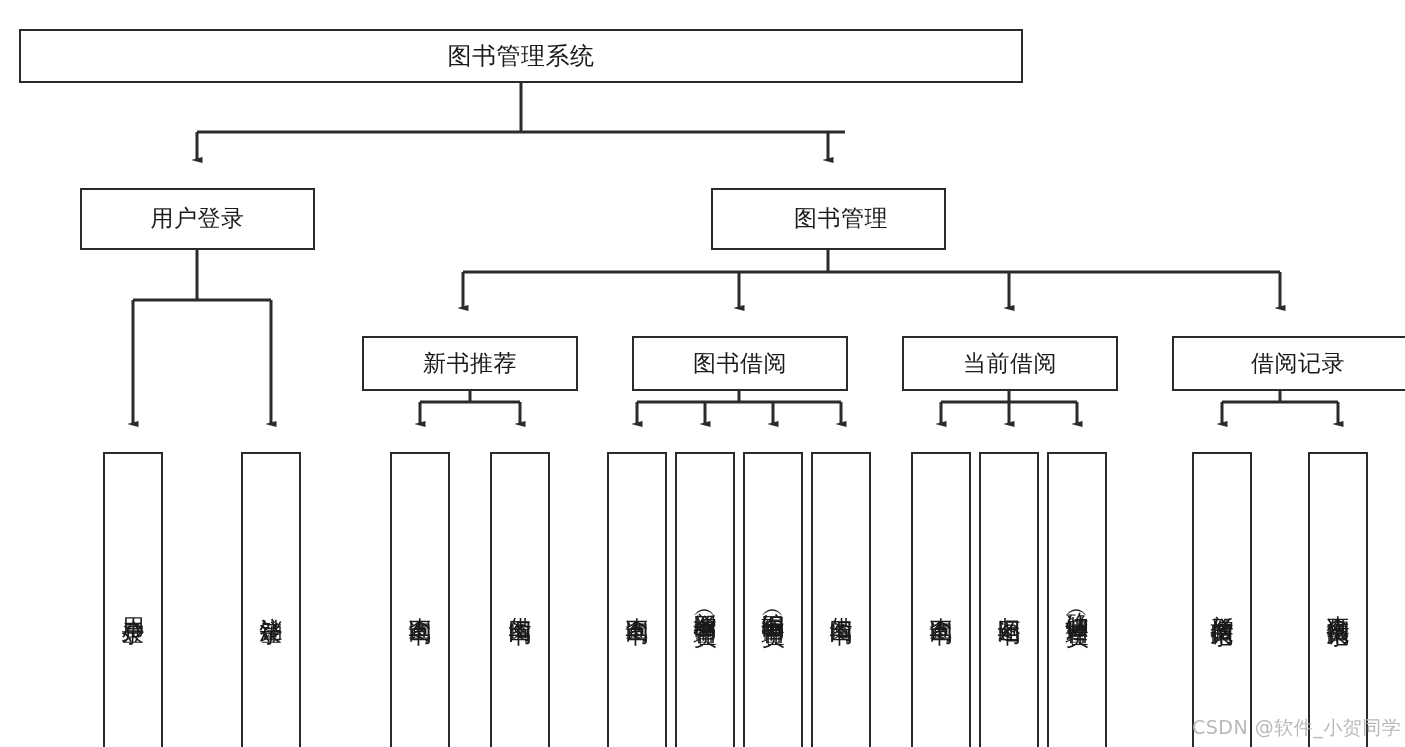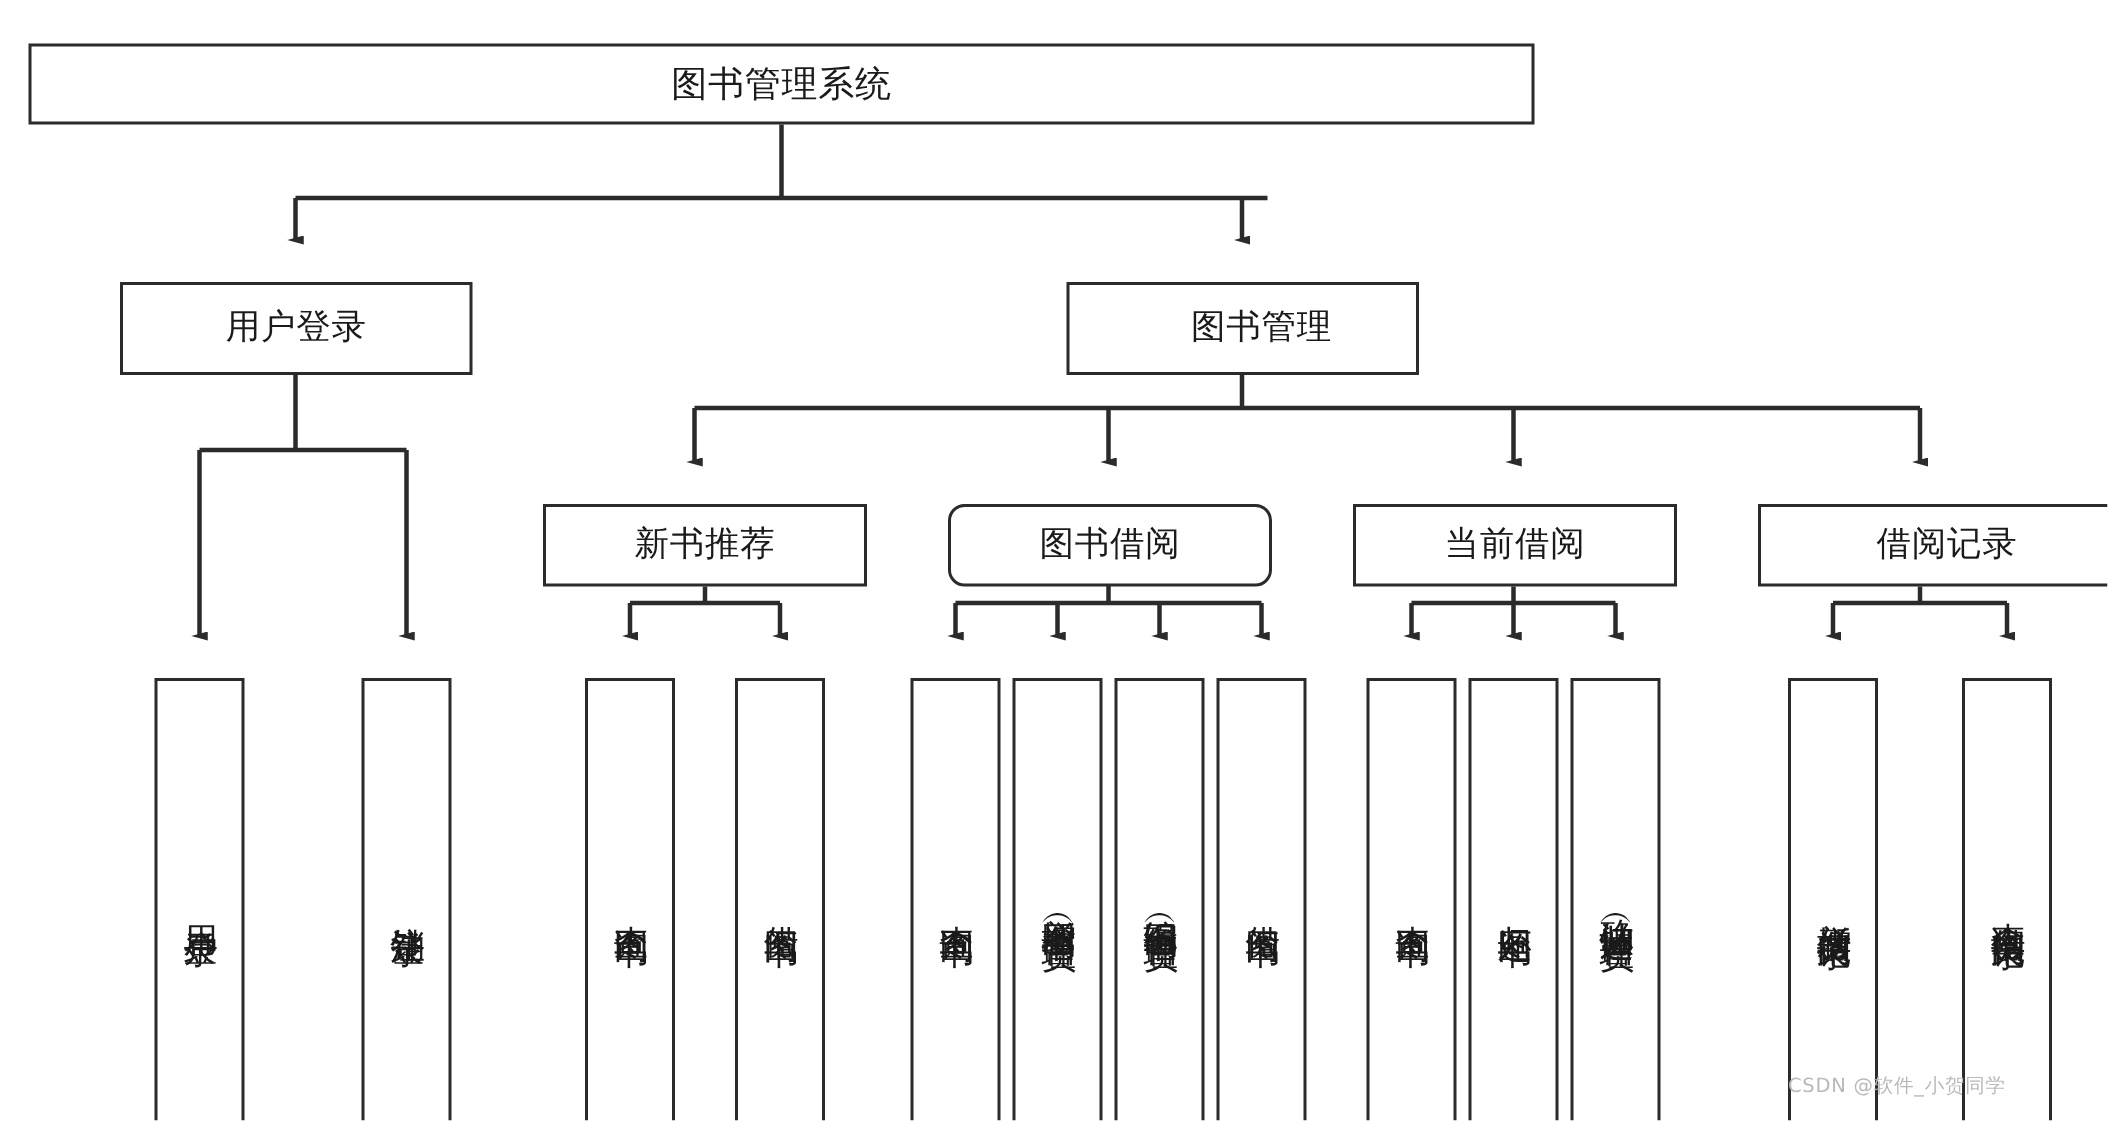--- a/index.html
+++ b/index.html
@@ -55,21 +55,21 @@
     align-items: center;
     justify-content: center;
   }
   .node.vert .vlabel {
     writing-mode: vertical-rl;
     text-orientation: upright;
     white-space: nowrap;
   }
   .watermark {
     position: absolute;
-    font-size: 13px;
+    font-size: 19px;
     color: #b9b9b9;
     letter-spacing: 0.5px;
     white-space: nowrap;
     user-select: none;
   }
 </style>
 </head>
 <body>
 
 <div id="canvas">
@@ -131,21 +131,21 @@
   <div class="node horiz" style="left:80px; top:170px; width:235px; height:62px;">
     <span>用户登录</span>
   </div>
   <div class="node horiz" style="left:711px; top:170px; width:235px; height:62px;padding-left:25px;">
     <span>图书管理</span>
   </div>
 
   <div class="node horiz" style="left:362px; top:318px; width:216px; height:55px;">
     <span>新书推荐</span>
   </div>
-  <div class="node horiz" style="left:632px; top:318px; width:216px; height:55px;border-radius:11px;">
+  <div class="node horiz" style="left:632px; top:318px; width:216px; height:55px;">
     <span>图书借阅</span>
   </div>
   <div class="node horiz" style="left:902px; top:318px; width:216px; height:55px;">
     <span>当前借阅</span>
   </div>
   <div class="node horiz" style="left:1172px; top:318px; width:252px; height:55px;">
     <span>借阅记录</span>
   </div>
 
   <div class="node vert" style="left:103px; top:434px; width:60px; height:301px;">

